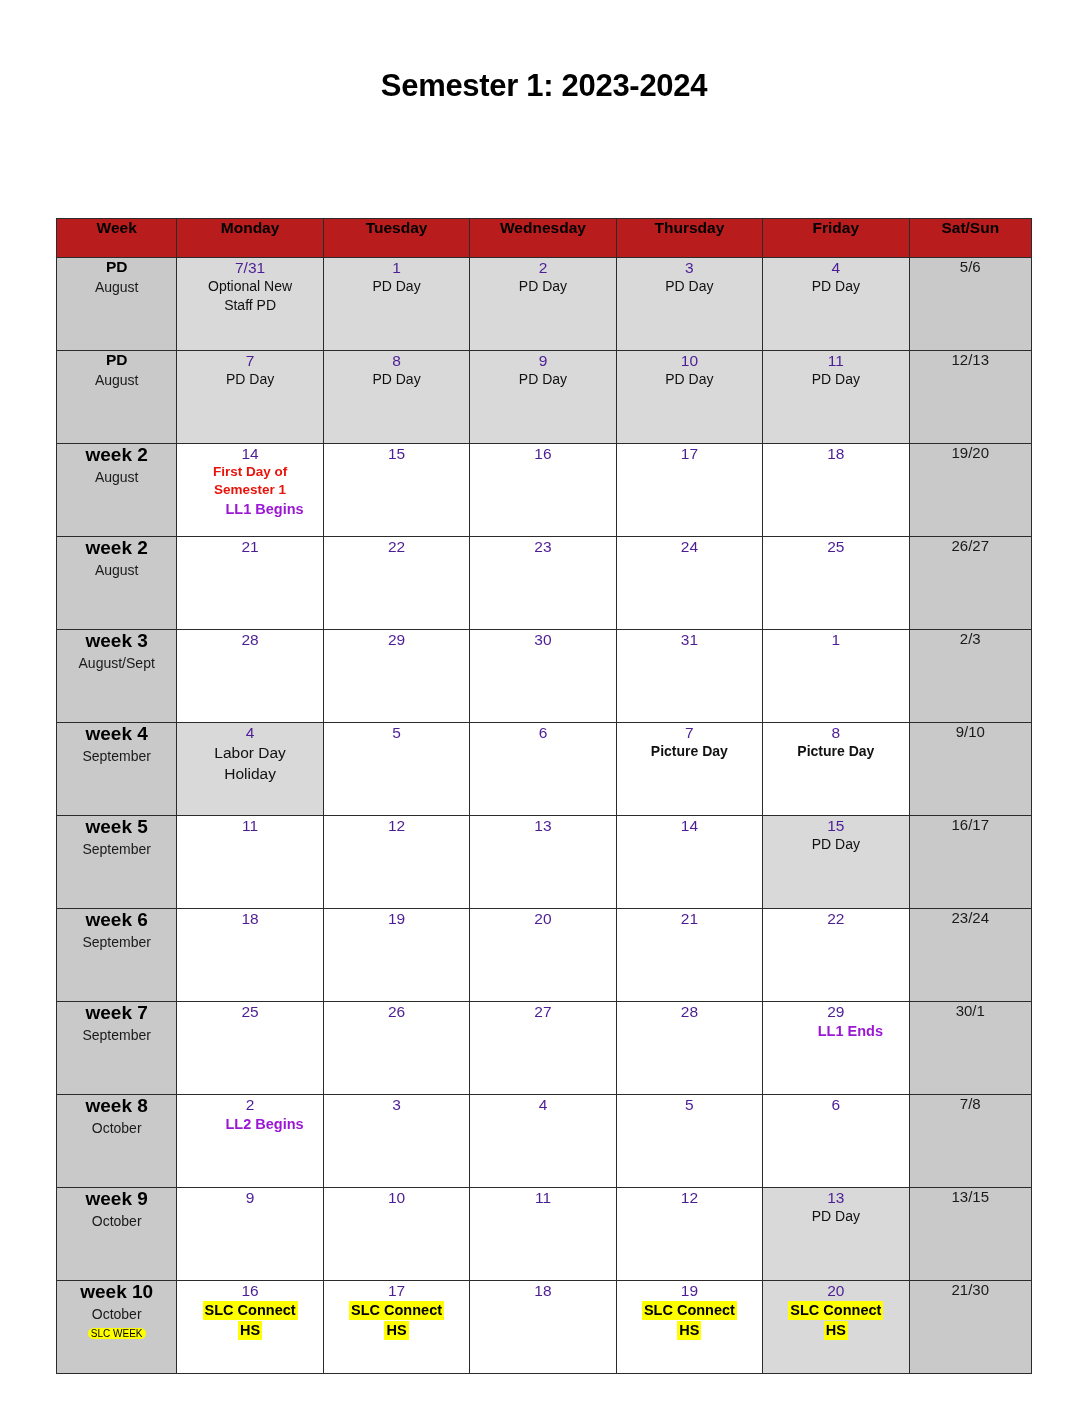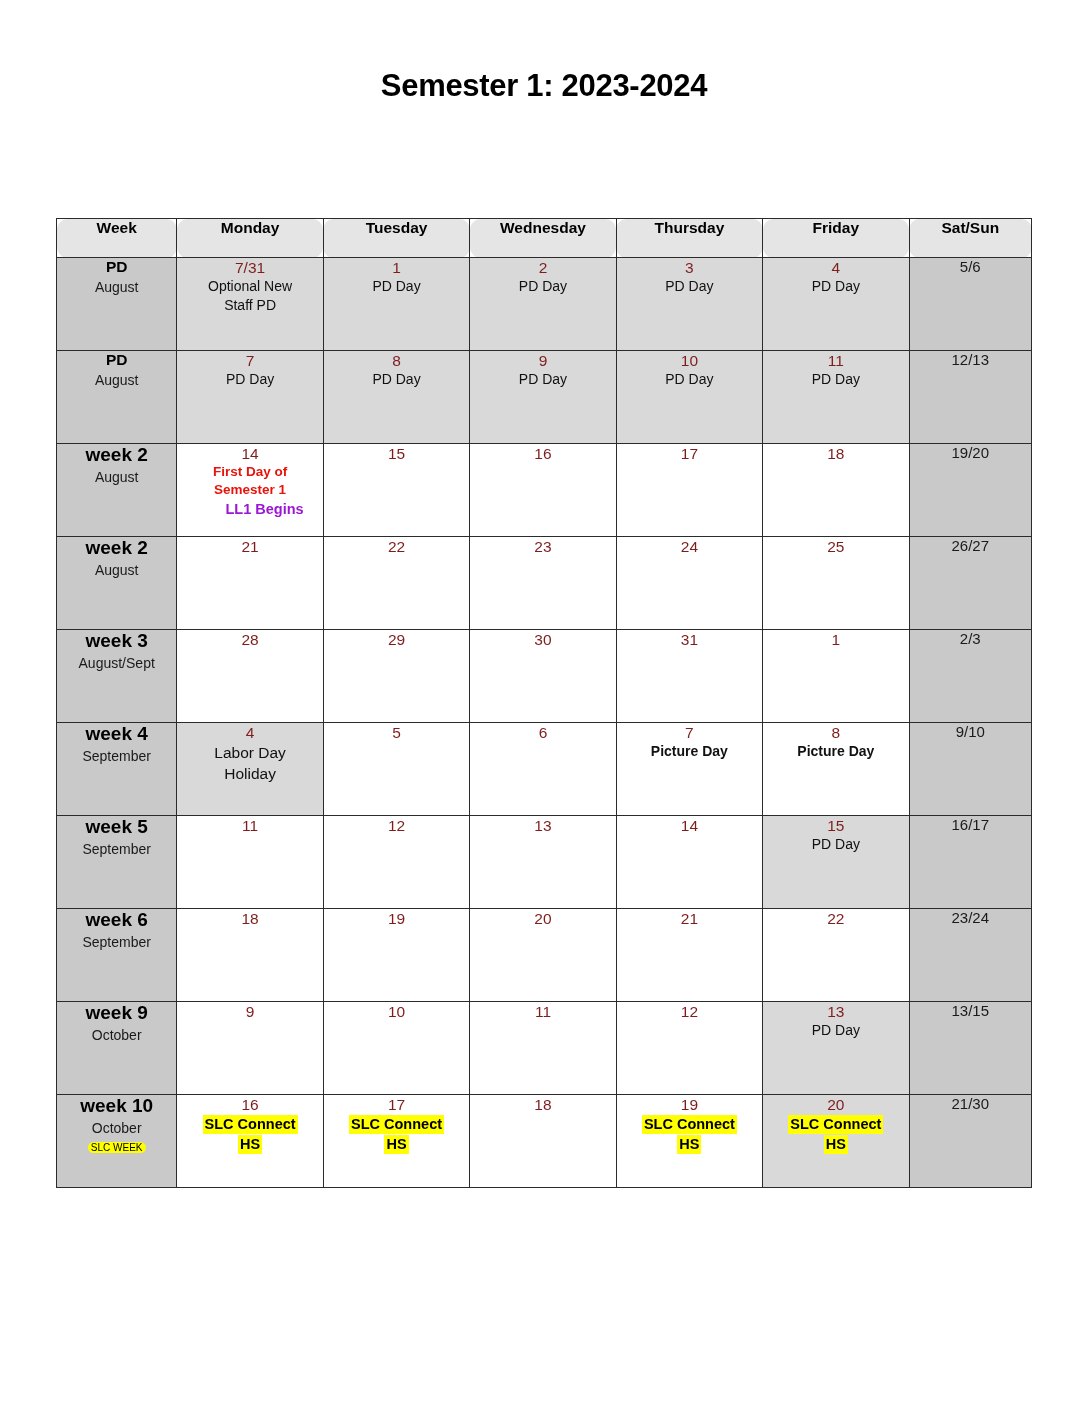--- a/index.html
+++ b/index.html
@@ -49,23 +49,22 @@
   col.c-week   { width: 120px; }
   col.c-day    { width: 146px; }
   col.c-wknd   { width: 122px; }
 
   thead th {
     height: 38px;
     text-align: center;
     vertical-align: middle;
     font-size: 15.5px;
     font-weight: bold;
-    background: #e5e5e5;
+    background: #b91c1c;
     color: #000;
-    border-radius: 11px;
   }
 
   td.weekcell {
     background: #c9c9c9;
     text-align: center;
     vertical-align: middle;
   }
   td.weekcell .wk-label {
     font-size: 19px;
     font-weight: bold;
@@ -104,21 +103,21 @@
   td.wkndcell {
     background: #c9c9c9;
     text-align: center;
     padding-top: 9px;
     font-size: 15px;
     color: #1a1a1a;
   }
   .daynum {
     font-size: 15.5px;
     line-height: 1.25;
-    color: #7f1d1d;
+    color: #4c1d95;
   }
   .note {
     font-size: 14px;
     line-height: 1.28;
     color: #111;
     margin-top: 1px;
   }
   .note.bold { font-weight: bold; }
   .note.red { color: #e8140c; font-weight: bold; font-size: 13.5px; line-height: 1.25; }
   .note.purple { color: #9b17d4; font-weight: bold; font-size: 14.5px; margin-left: 29px; }
@@ -355,20 +354,66 @@
             <td class="daycell">
               <div class="daynum">21</div>
             </td>
             <td class="daycell">
               <div class="daynum">22</div>
             </td>
             <td class="wkndcell">23/24</td>
           </tr>
           <tr class="r-wk">
             <td class="weekcell">
+              <div class="wk-label">week 7</div>
+              <div class="wk-month">September</div>
+            </td>
+            <td class="daycell">
+              <div class="daynum">25</div>
+            </td>
+            <td class="daycell">
+              <div class="daynum">26</div>
+            </td>
+            <td class="daycell">
+              <div class="daynum">27</div>
+            </td>
+            <td class="daycell">
+              <div class="daynum">28</div>
+            </td>
+            <td class="daycell">
+              <div class="daynum">29</div>
+              <div class="note purple">LL1 Ends</div>
+            </td>
+            <td class="wkndcell">30/1</td>
+          </tr>
+          <tr class="r-wk">
+            <td class="weekcell">
+              <div class="wk-label">week 8</div>
+              <div class="wk-month">October</div>
+            </td>
+            <td class="daycell">
+              <div class="daynum">2</div>
+              <div class="note purple">LL2 Begins</div>
+            </td>
+            <td class="daycell">
+              <div class="daynum">3</div>
+            </td>
+            <td class="daycell">
+              <div class="daynum">4</div>
+            </td>
+            <td class="daycell">
+              <div class="daynum">5</div>
+            </td>
+            <td class="daycell">
+              <div class="daynum">6</div>
+            </td>
+            <td class="wkndcell">7/8</td>
+          </tr>
+          <tr class="r-wk">
+            <td class="weekcell">
               <div class="wk-label">week 9</div>
               <div class="wk-month">October</div>
             </td>
             <td class="daycell">
               <div class="daynum">9</div>
             </td>
             <td class="daycell">
               <div class="daynum">10</div>
             </td>
             <td class="daycell">

